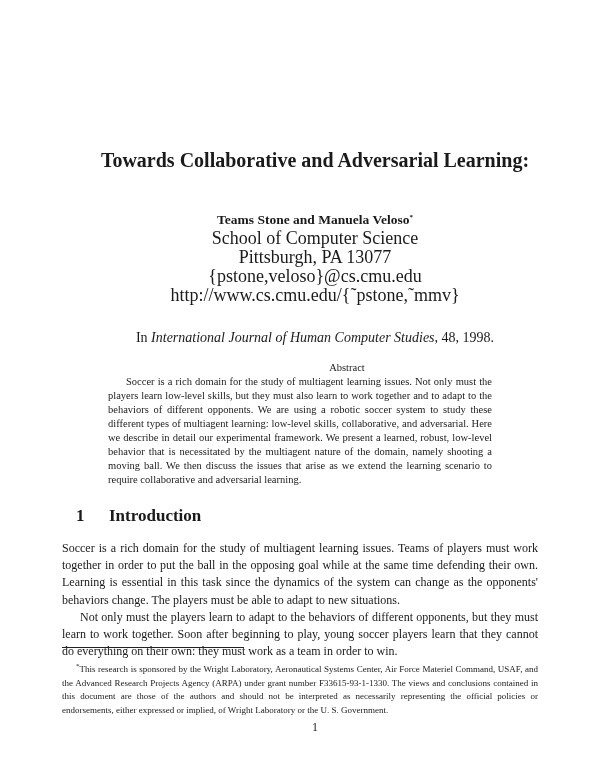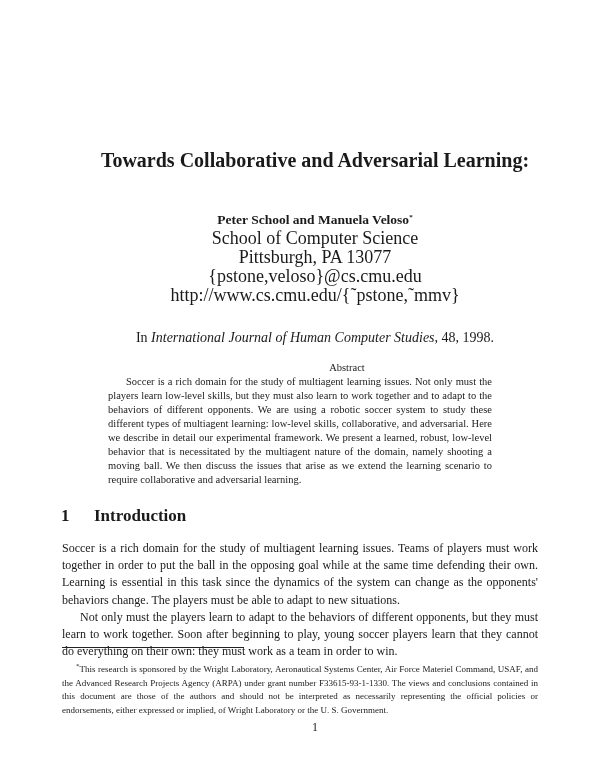--- a/index.html
+++ b/index.html
@@ -8,40 +8,40 @@
   .abs { position:absolute; }
   .center { left:15px; width:600px; text-align:center; }
   .title { font-weight:bold; font-size:20px; line-height:25px; top:148px; }
   .authors { font-weight:bold; font-size:13.5px; top:212px; }
   .aff { font-size:18px; line-height:19px; top:229px; }
   .venue { font-size:14px; top:330px; }
   .venue i { font-style:italic; }
   .abs-head { font-weight:normal; font-size:10.5px; top:362px;padding-left:32px; }
   .abs-body { left:108px; width:384px; top:375px; font-size:10.5px; line-height:14px; text-align:justify; }
   .abs-body p { margin:0; text-indent:18px; }
-  .sec { left:61px; top:506px; font-size:17px; font-weight:bold; }
+  .sec { left:76px; top:506px; font-size:17px; font-weight:bold; }
   .sec .num { display:inline-block; width:33px; }
   .body { left:62px; width:476px; top:540px; font-size:12px; line-height:17.2px; text-align:justify; }
   .body p { margin:0; }
   .body p.ind { text-indent:18px; }
   .fn-rule { left:62px; top:647px; width:182px; height:1px; background:#222; }
   .fn { left:62px; width:476px; top:653px; font-size:9px; line-height:13.5px; text-align:justify;margin-top:10px; }
   .fn p { margin:0; text-indent:14px; }
   .pageno { top:720px; font-size:12px; }
   sup { font-size:7px; vertical-align:super; line-height:0; }
 </style>
 </head>
 <body>
 
 <div class="abs center title">
   <div>Towards Collaborative and Adversarial Learning:</div>
 </div>
 
 <div class="abs center authors">
-  <span>Peter School and Manuela Veloso</span><sup>*</sup>
+  <span>Teams Stone and Manuela Veloso</span><sup>*</sup>
 </div>
 
 <div class="abs center aff">
   <div>School of Computer Science</div>
   <div>Pittsburgh, PA 13077</div>
   <div>{pstone,veloso}@cs.cmu.edu</div>
   <div>http://www.cs.cmu.edu/{˜pstone,˜mmv}</div>
 </div>
 
 <div class="abs center venue">

